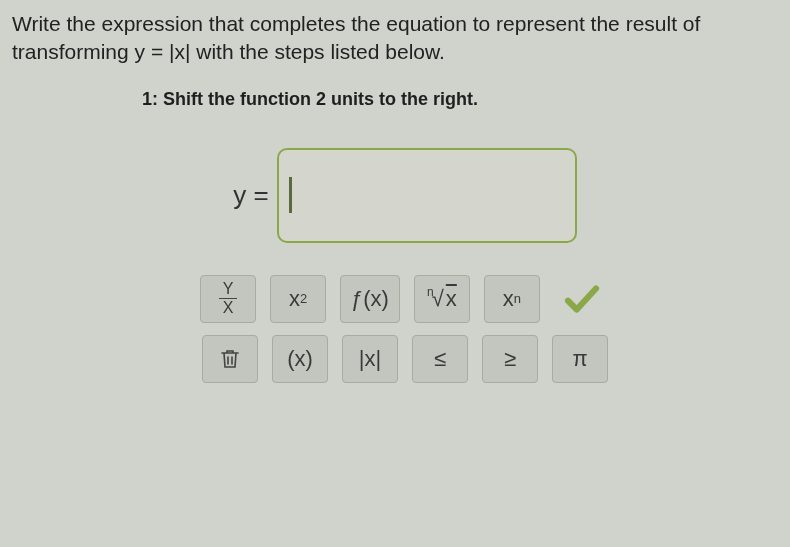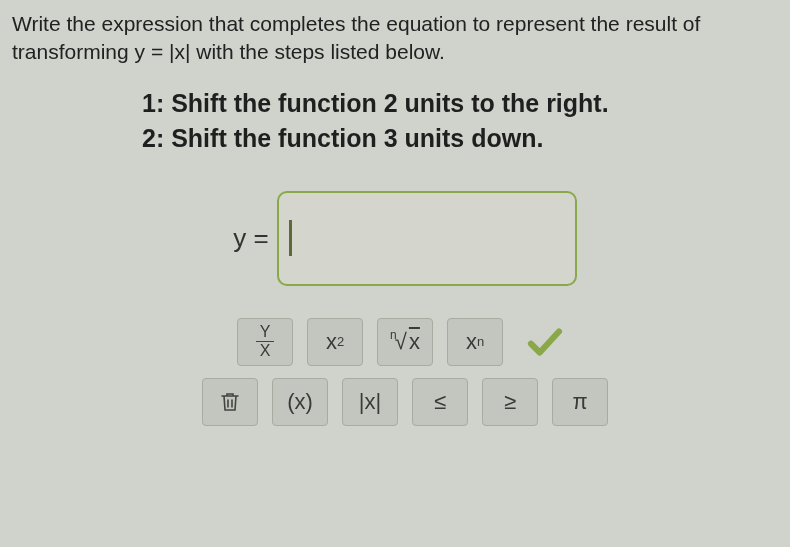--- a/index.html
+++ b/index.html
@@ -13,21 +13,21 @@
       overflow: hidden;
     }
     .question {
       font-size: 21px;
       line-height: 1.35;
       margin-bottom: 22px;
       color: #222;
     }
     .steps {
       margin-left: 130px;
-      font-size: 25px;
+      font-size: 18px;
       font-weight: 600;
       color: #1f1f1f;
     }
     .step { margin-bottom: 6px; }
     .input-area {
       margin-top: 38px;
       display: flex;
       align-items: center;
       justify-content: center;
       padding-left: 20px;
@@ -101,39 +101,41 @@
     .root-n { font-size: 12px; margin-right: -2px; margin-top: -14px; }
     .trash svg { width: 24px; height: 24px; }
   </style>
 </head>
 <body>
 
 <div class="question">Write the expression that completes the equation to represent the result of transforming y = |x| with the steps listed below.</div>
 
 <div class="steps">
   <div class="step">1:  Shift the function 2 units to the right.</div>
-  <div class="step">2:  Shift the function 3 units down.</div>
 </div>
 
 <div class="input-area">
   <span class="y-equals">y =</span>
   <div class="answer-box">
     <div class="cursor"></div>
   </div>
 </div>
 
 <div class="toolbar">
   <div class="row">
     <div class="btn frac">
       <span class="num">Y</span>
       <span class="den">X</span>
     </div>
     <div class="btn">
       <span>x</span>
         <sup>2</sup>
+    </div>
+    <div class="btn">
+      <span>ƒ(x)</span>
     </div>
     <div class="btn">
       <span class="root">
         <span class="root-n">n</span>
         <span>√</span>
         <span style="text-decoration: overline; padding-left:2px;">x</span>
       </span>
     </div>
     <div class="btn">
       <span>x</span>

